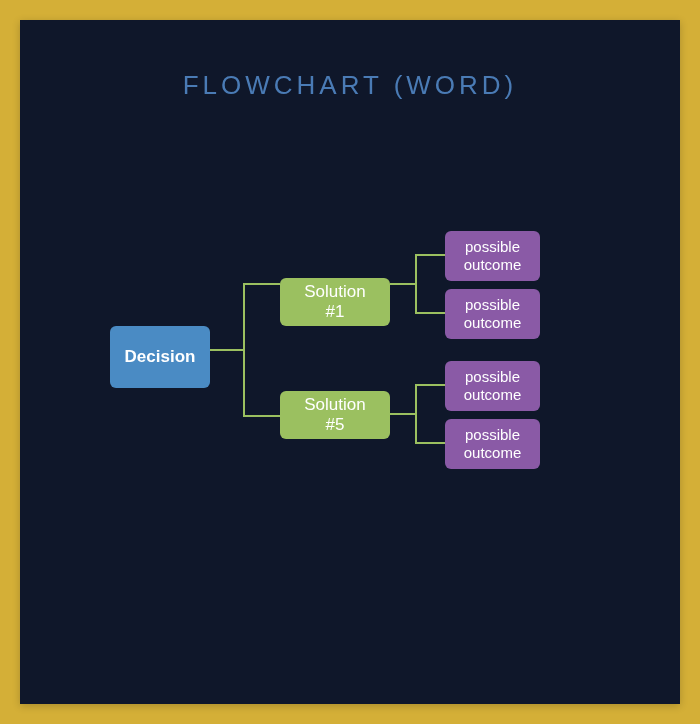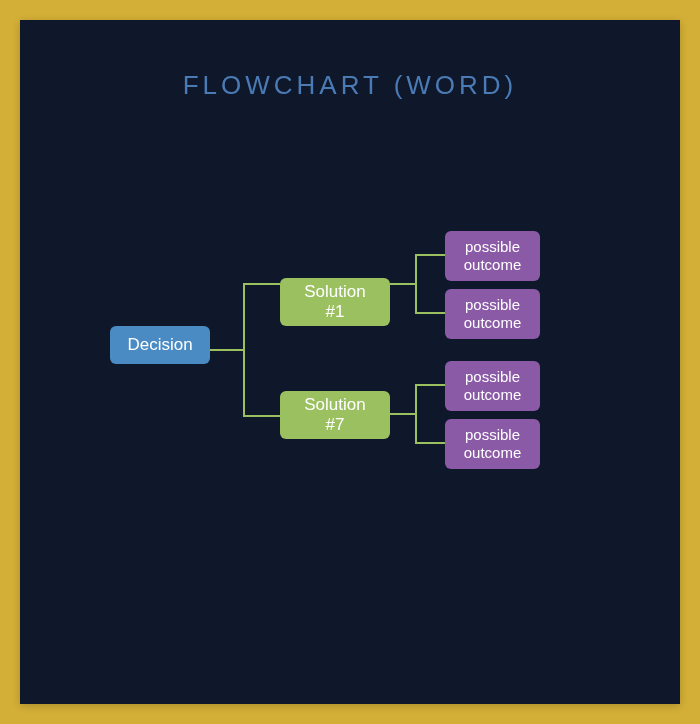--- a/index.html
+++ b/index.html
@@ -43,23 +43,24 @@
       align-items: center;
       justify-content: center;
       text-align: center;
       font-size: 17px;
       padding: 6px 20px;
       line-height: 1.2;
     }
     .node-decision {
       background: #4a8bc4;
       width: 100px;
-      height: 38px;
+      height: 62px;
       left: 60px;
       top: 105px;
+      font-weight: bold;
     }
     .node-solution {
       background: #9bc060;
       width: 110px;
       height: 48px;
     }
     .node-solution1 {
       left: 230px;
       top: 57px;
     }
@@ -198,20 +199,20 @@
 
     <div class="line line-s2-o3a"></div>
     <div class="line line-s2-o3b"></div>
     <div class="line line-s2-o3c"></div>
     <div class="line line-s2-o4b"></div>
     <div class="line line-s2-o4c"></div>
 
     <div class="node node-decision">Decision</div>
 
     <div class="node node-solution node-solution1">Solution #1</div>
-    <div class="node node-solution node-solution2">Solution #7</div>
+    <div class="node node-solution node-solution2">Solution #5</div>
 
     <div class="node node-outcome node-outcome1">possible outcome</div>
     <div class="node node-outcome node-outcome2">possible outcome</div>
     <div class="node node-outcome node-outcome3">possible outcome</div>
     <div class="node node-outcome node-outcome4">possible outcome</div>
   </div>
 </div>
 
 </body></html>

